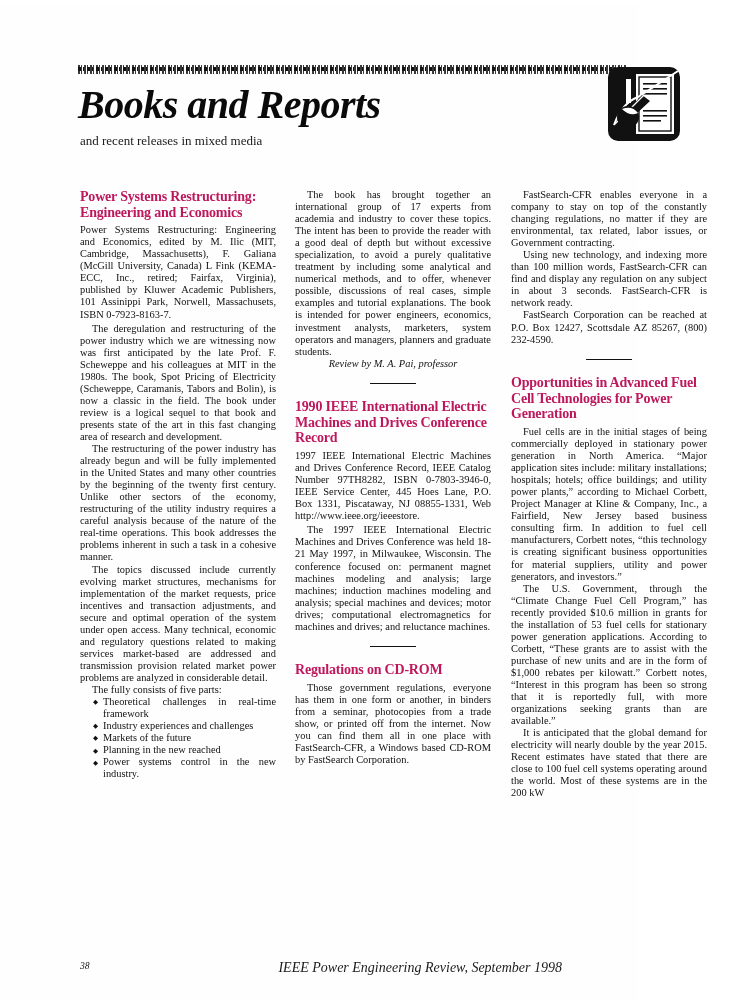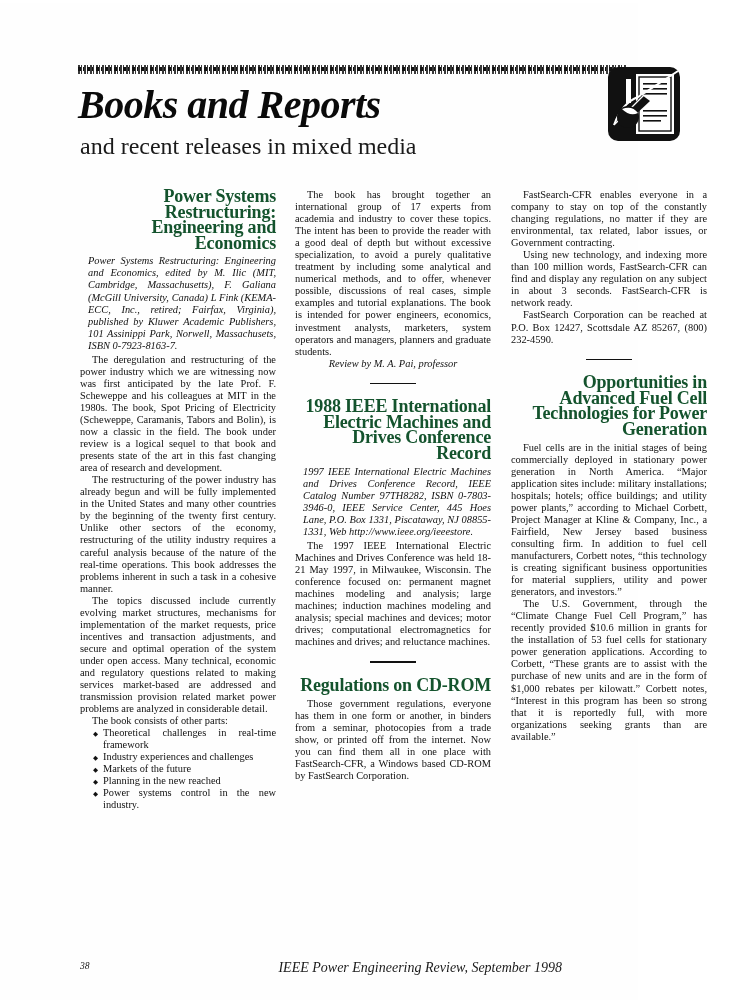--- a/index.html
+++ b/index.html
@@ -62,21 +62,21 @@
     font-style: italic;
     font-size: 40px;
     letter-spacing: -0.5px;
     color: #0a0a0a;
     white-space: nowrap;
   }
   .masthead-sub {
     position: absolute;
     left: 2px;
     top: 68px;
-    font-size: 24px;
+    font-size: 13px;
     color: #1a1a1a;
     white-space: nowrap;
   }
   
   .logo-box {
     position: absolute;
     left: 608px;
     top: 62px;
     width: 72px;
     height: 78px;
@@ -92,38 +92,36 @@
     text-align: justify;
     color: #101010;
   }
   #col1 { left: 80px; }
   #col2 { left: 295px; }
   #col3 { left: 511px; }
 
   h2.sec-head {
     font-family: "Liberation Serif", "DejaVu Serif", serif;
     font-weight: bold;
-    font-size: 18px;
+    font-size: 14px;
     line-height: 15.6px;
     margin: 0 0 4px 0;
-    text-align: right;
+    text-align: left;
     letter-spacing: -0.2px;
-    color: #14532d;
+    color: #be185d;
   }
   p {
     margin: 0;
     text-indent: 12px;
     hyphens: auto;
     -webkit-hyphens: auto;
   }
   p.cite {
-    font-style: italic;
     text-indent: 0;
     margin-bottom: 2px;
-    margin-left: 8px;
   }
   p.byline {
     font-style: italic;
     text-align: center;
     text-indent: 0;
     margin-top: 0;
   }
   .divider {
     width: 46px;
     height: 1.6px;
@@ -200,48 +198,49 @@
       <path d="M14 44 Q24 40 30 48 Q22 52 14 44 Z" fill="#ffffff"></path>
     </svg>
   </div>
 
   <div class="col" id="col1">
     <h2 class="sec-head">Power Systems Restructuring: Engineering and Economics</h2>
     <p class="cite">Power Systems Restructuring: Engineering and Economics, edited by M. Ilic (MIT, Cambridge, Massachusetts), F. Galiana (McGill University, Canada) L Fink (KEMA-ECC, Inc., retired; Fairfax, Virginia), published by Kluwer Academic Publishers, 101 Assinippi Park, Norwell, Massachusets, ISBN 0-7923-8163-7.</p>
     <p>The deregulation and restructuring of the power industry which we are witnessing now was first anticipated by the late Prof. F. Scheweppe and his colleagues at MIT in the 1980s. The book, Spot Pricing of Electricity (Scheweppe, Caramanis, Tabors and Bolin), is now a classic in the field. The book under review is a logical sequel to that book and presents state of the art in this fast changing area of research and development.</p>
     <p>The restructuring of the power industry has already begun and will be fully implemented in the United States and many other countries by the beginning of the twenty first century. Unlike other sectors of the economy, restructuring of the utility industry requires a careful analysis because of the nature of the real-time operations. This book addresses the problems inherent in such a task in a cohesive manner.</p>
     <p>The topics discussed include currently evolving market structures, mechanisms for implementation of the market requests, price incentives and transaction adjustments, and secure and optimal operation of the system under open access. Many technical, economic and regulatory questions related to making services market-based are addressed and transmission provision related market power problems are analyzed in considerable detail.</p>
-    <p>The book consists of other parts:</p>
+    <p>The fully consists of five parts:</p>
     <ul class="parts">
       <li>Theoretical challenges in real-time framework</li>
       <li>Industry experiences and challenges</li>
       <li>Markets of the future</li>
       <li>Planning in the new reached</li>
       <li>Power systems control in the new industry.</li>
     </ul>
   </div>
 
   <div class="col" id="col2">
     <p>The book has brought together an international group of 17 experts from academia and industry to cover these topics. The intent has been to provide the reader with a good deal of depth but without excessive specialization, to avoid a purely qualitative treatment by including some analytical and numerical methods, and to offer, whenever possible, discussions of real cases, simple examples and tutorial explanations. The book is intended for power engineers, economics, investment analysts, marketers, system operators and managers, planners and graduate students.</p>
     <p class="byline">Review by M. A. Pai, professor</p>
     <div class="divider"></div>
-    <h2 class="sec-head">1988 IEEE International Electric Machines and Drives Conference Record</h2>
+    <h2 class="sec-head">1990 IEEE International Electric Machines and Drives Conference Record</h2>
     <p class="cite">1997 IEEE International Electric Machines and Drives Conference Record, IEEE Catalog Number 97TH8282, ISBN 0-7803-3946-0, IEEE Service Center, 445 Hoes Lane, P.O. Box 1331, Piscataway, NJ 08855-1331, Web http://www.ieee.org/ieeestore.</p>
     <p>The 1997 IEEE International Electric Machines and Drives Conference was held 18-21 May 1997, in Milwaukee, Wisconsin. The conference focused on: permanent magnet machines modeling and analysis; large machines; induction machines modeling and analysis; special machines and devices; motor drives; computational electromagnetics for machines and drives; and reluctance machines.</p>
     <div class="divider"></div>
     <h2 class="sec-head">Regulations on CD-ROM</h2>
     <p>Those government regulations, everyone has them in one form or another, in binders from a seminar, photocopies from a trade show, or printed off from the internet. Now you can find them all in one place with FastSearch-CFR, a Windows based CD-ROM by FastSearch Corporation.</p>
   </div>
 
   <div class="col" id="col3">
     <p>FastSearch-CFR enables everyone in a company to stay on top of the constantly changing regulations, no matter if they are environmental, tax related, labor issues, or Government contracting.</p>
     <p>Using new technology, and indexing more than 100 million words, FastSearch-CFR can find and display any regulation on any subject in about 3 seconds. FastSearch-CFR is network ready.</p>
     <p>FastSearch Corporation can be reached at P.O. Box 12427, Scottsdale AZ 85267, (800) 232-4590.</p>
     <div class="divider"></div>
     <h2 class="sec-head">Opportunities in Advanced Fuel Cell Technologies for Power Generation</h2>
     <p>Fuel cells are in the initial stages of being commercially deployed in stationary power generation in North America. “Major application sites include: military installations; hospitals; hotels; office buildings; and utility power plants,” according to Michael Corbett, Project Manager at Kline &amp; Company, Inc., a Fairfield, New Jersey based business consulting firm. In addition to fuel cell manufacturers, Corbett notes, “this technology is creating significant business opportunities for material suppliers, utility and power generators, and investors.”</p>
     <p>The U.S. Government, through the “Climate Change Fuel Cell Program,” has recently provided $10.6 million in grants for the installation of 53 fuel cells for stationary power generation applications. According to Corbett, “These grants are to assist with the purchase of new units and are in the form of $1,000 rebates per kilowatt.” Corbett notes, “Interest in this program has been so strong that it is reportedly full, with more organizations seeking grants than are available.”</p>
+    <p>It is anticipated that the global demand for electricity will nearly double by the year 2015. Recent estimates have stated that there are close to 100 fuel cell systems operating around the world. Most of these systems are in the 200 kW</p>
   </div>
 
   <div class="folio">38</div>
   <div class="footer-line">IEEE Power Engineering Review, September 1998</div>
 
 </div>
 
 </body></html>

